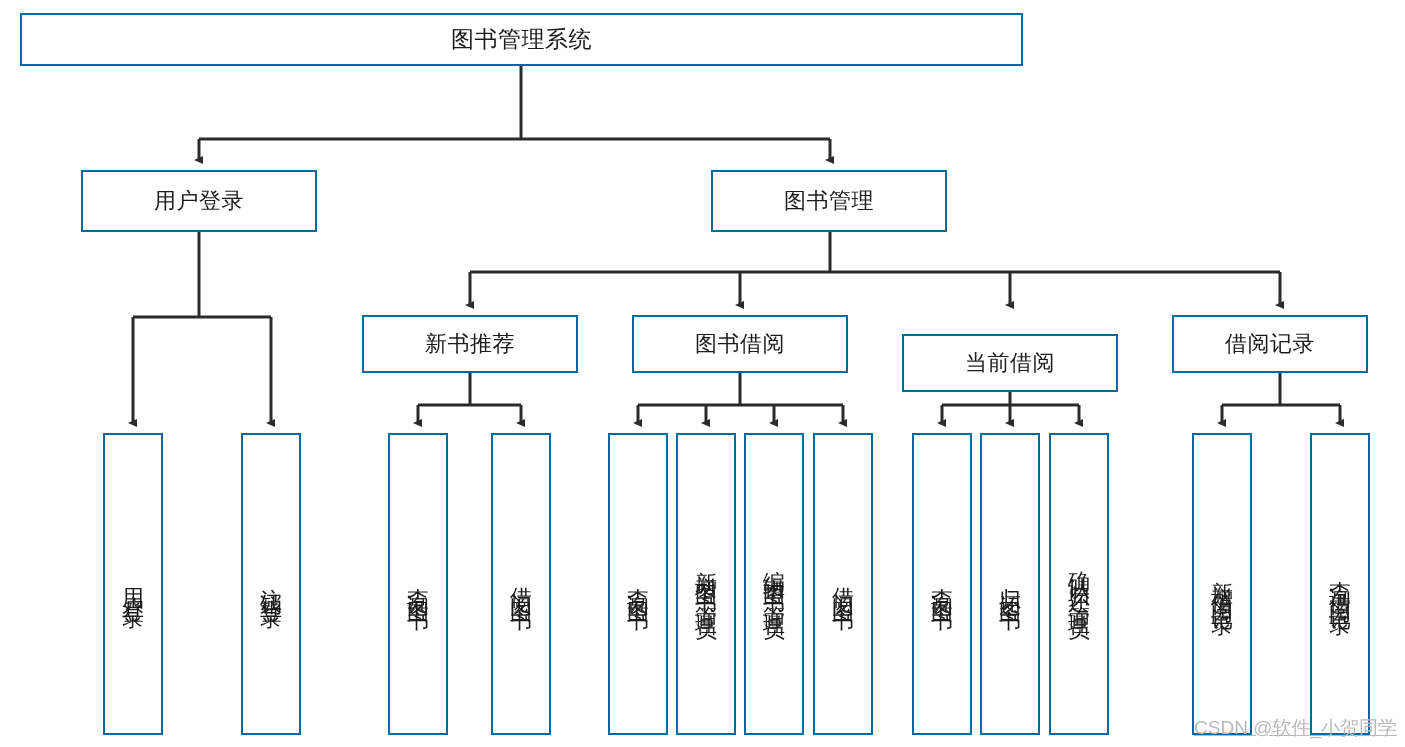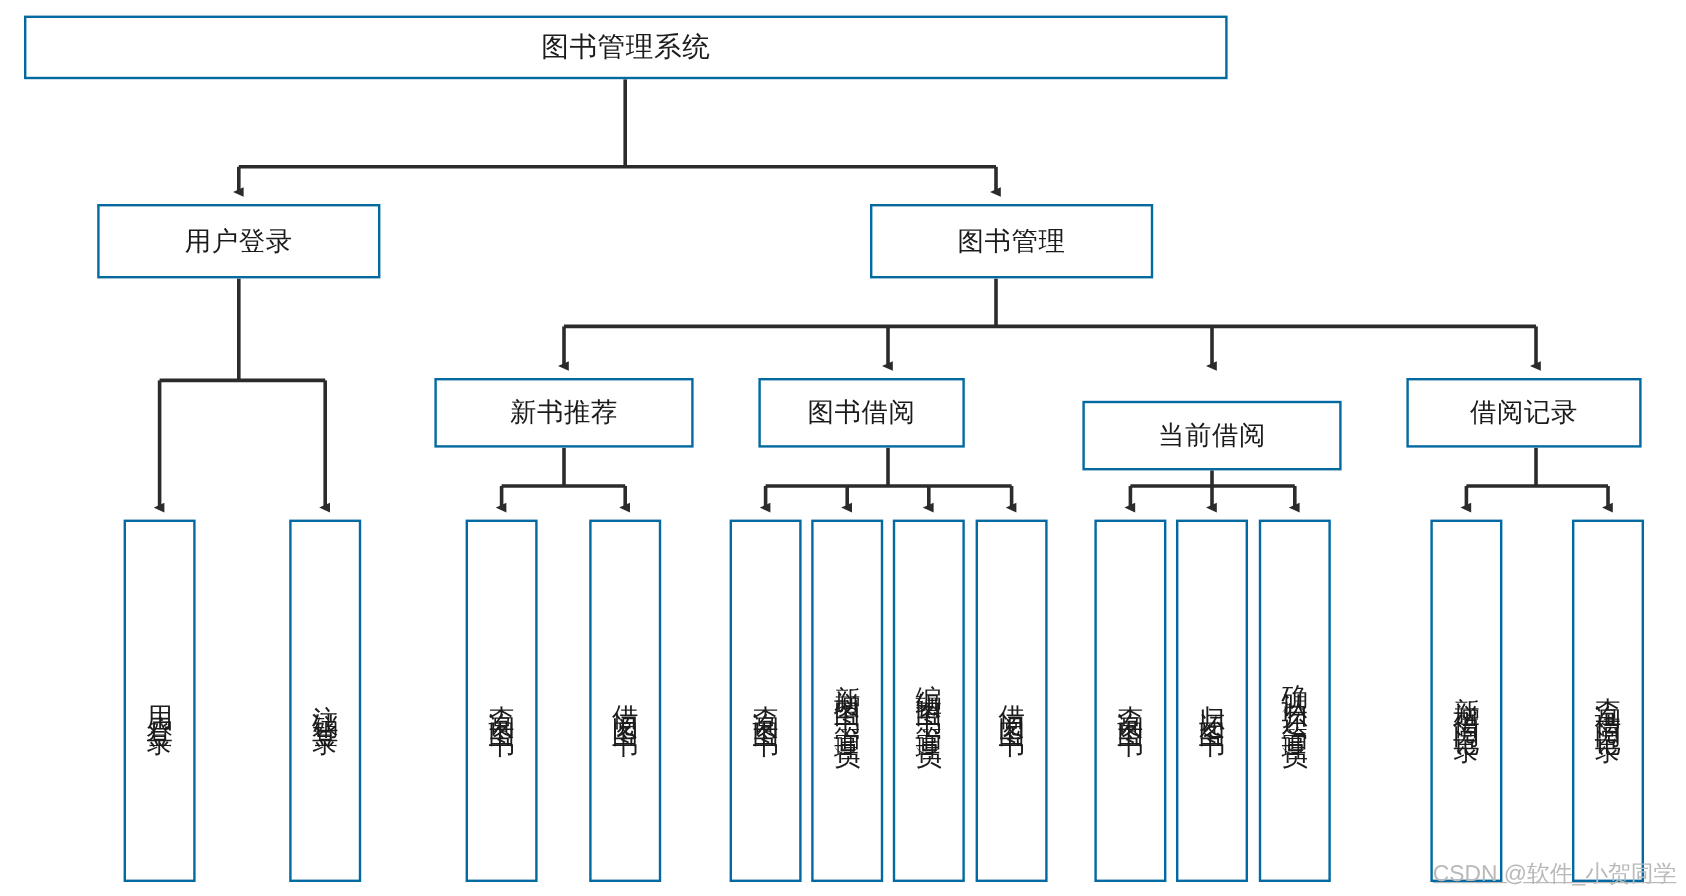--- a/index.html
+++ b/index.html
@@ -116,28 +116,28 @@
     </g>
   </svg>
 
   <div class="node h root" style="left:20px;top:13px;width:1003px;height:53px;">
     <span class="lbl">图书管理系统</span>
   </div>
 
   <div class="node h" style="left:81px;top:170px;width:236px;height:62px;">
     <span class="lbl">用户登录</span>
   </div>
-  <div class="node h" style="left:711px;top:170px;width:236px;height:62px;margin-left:14px;">
+  <div class="node h" style="left:711px;top:170px;width:236px;height:62px;">
     <span class="lbl">图书管理</span>
   </div>
 
   <div class="node h" style="left:362px;top:315px;width:216px;height:58px;">
     <span class="lbl">新书推荐</span>
   </div>
-  <div class="node h" style="left:632px;top:315px;width:172px;height:58px;">
+  <div class="node h" style="left:632px;top:315px;width:216px;height:58px;">
     <span class="lbl">图书借阅</span>
   </div>
   <div class="node h" style="left:902px;top:334px;width:216px;height:58px;text-align:right;">
     <span class="lbl">当前借阅</span>
   </div>
   <div class="node h" style="left:1172px;top:315px;width:196px;height:58px;">
     <span class="lbl">借阅记录</span>
   </div>
 
   <div class="node v" style="left:103px;top:433px;width:60px;height:302px;">

